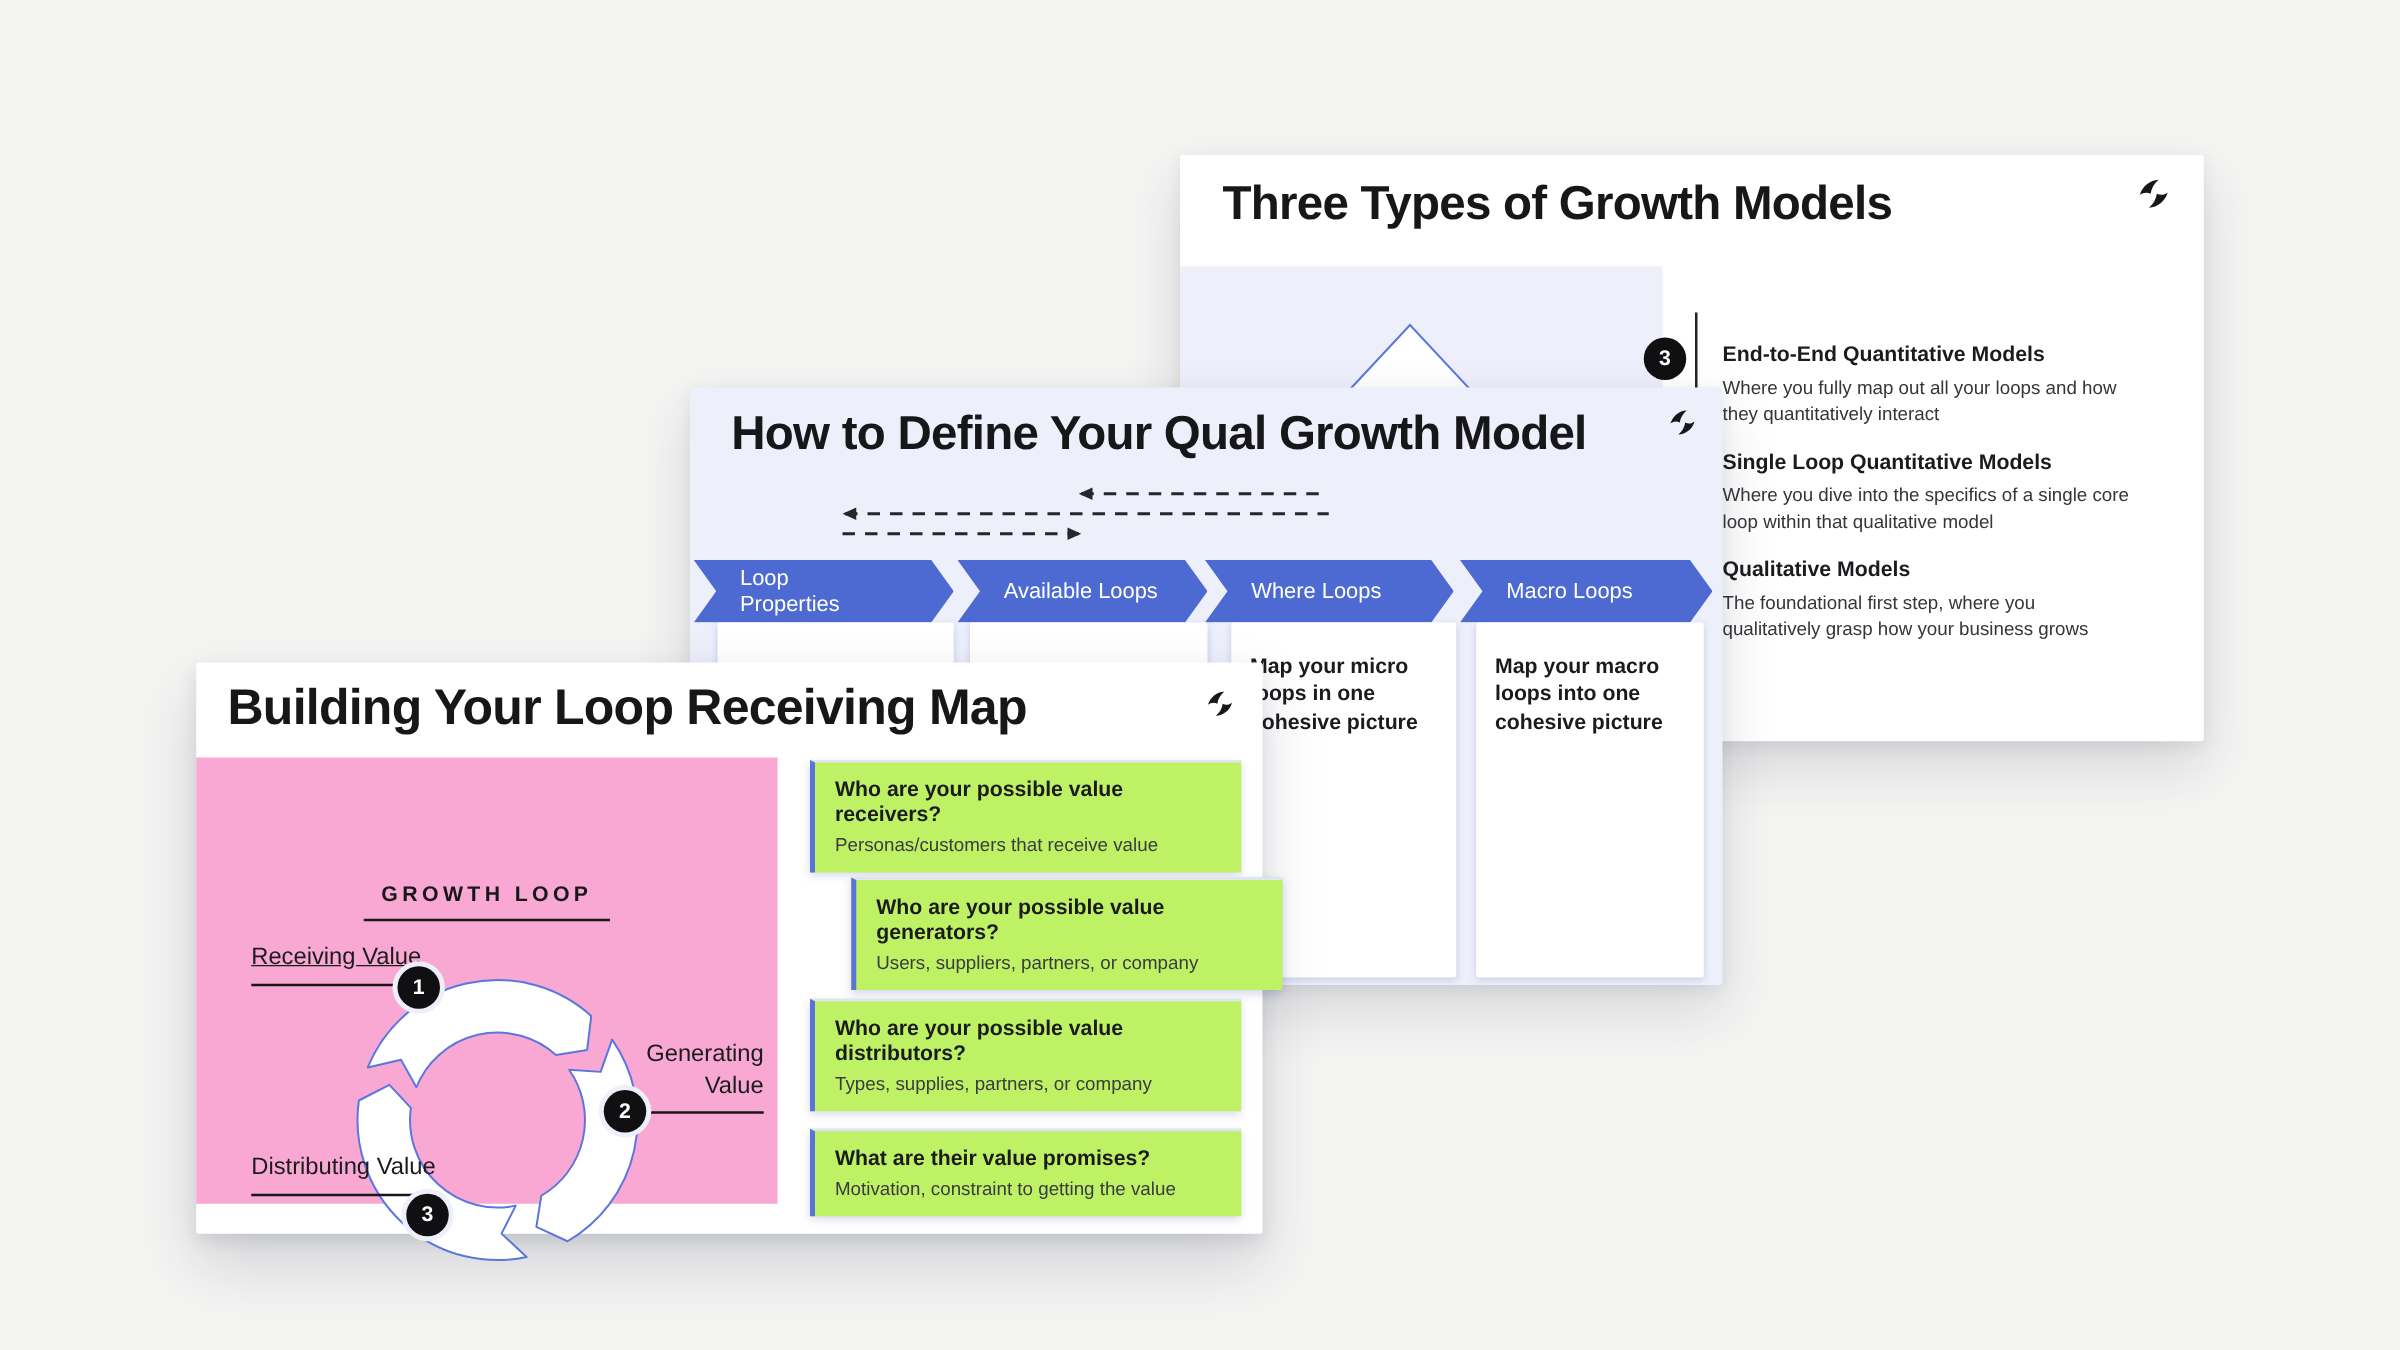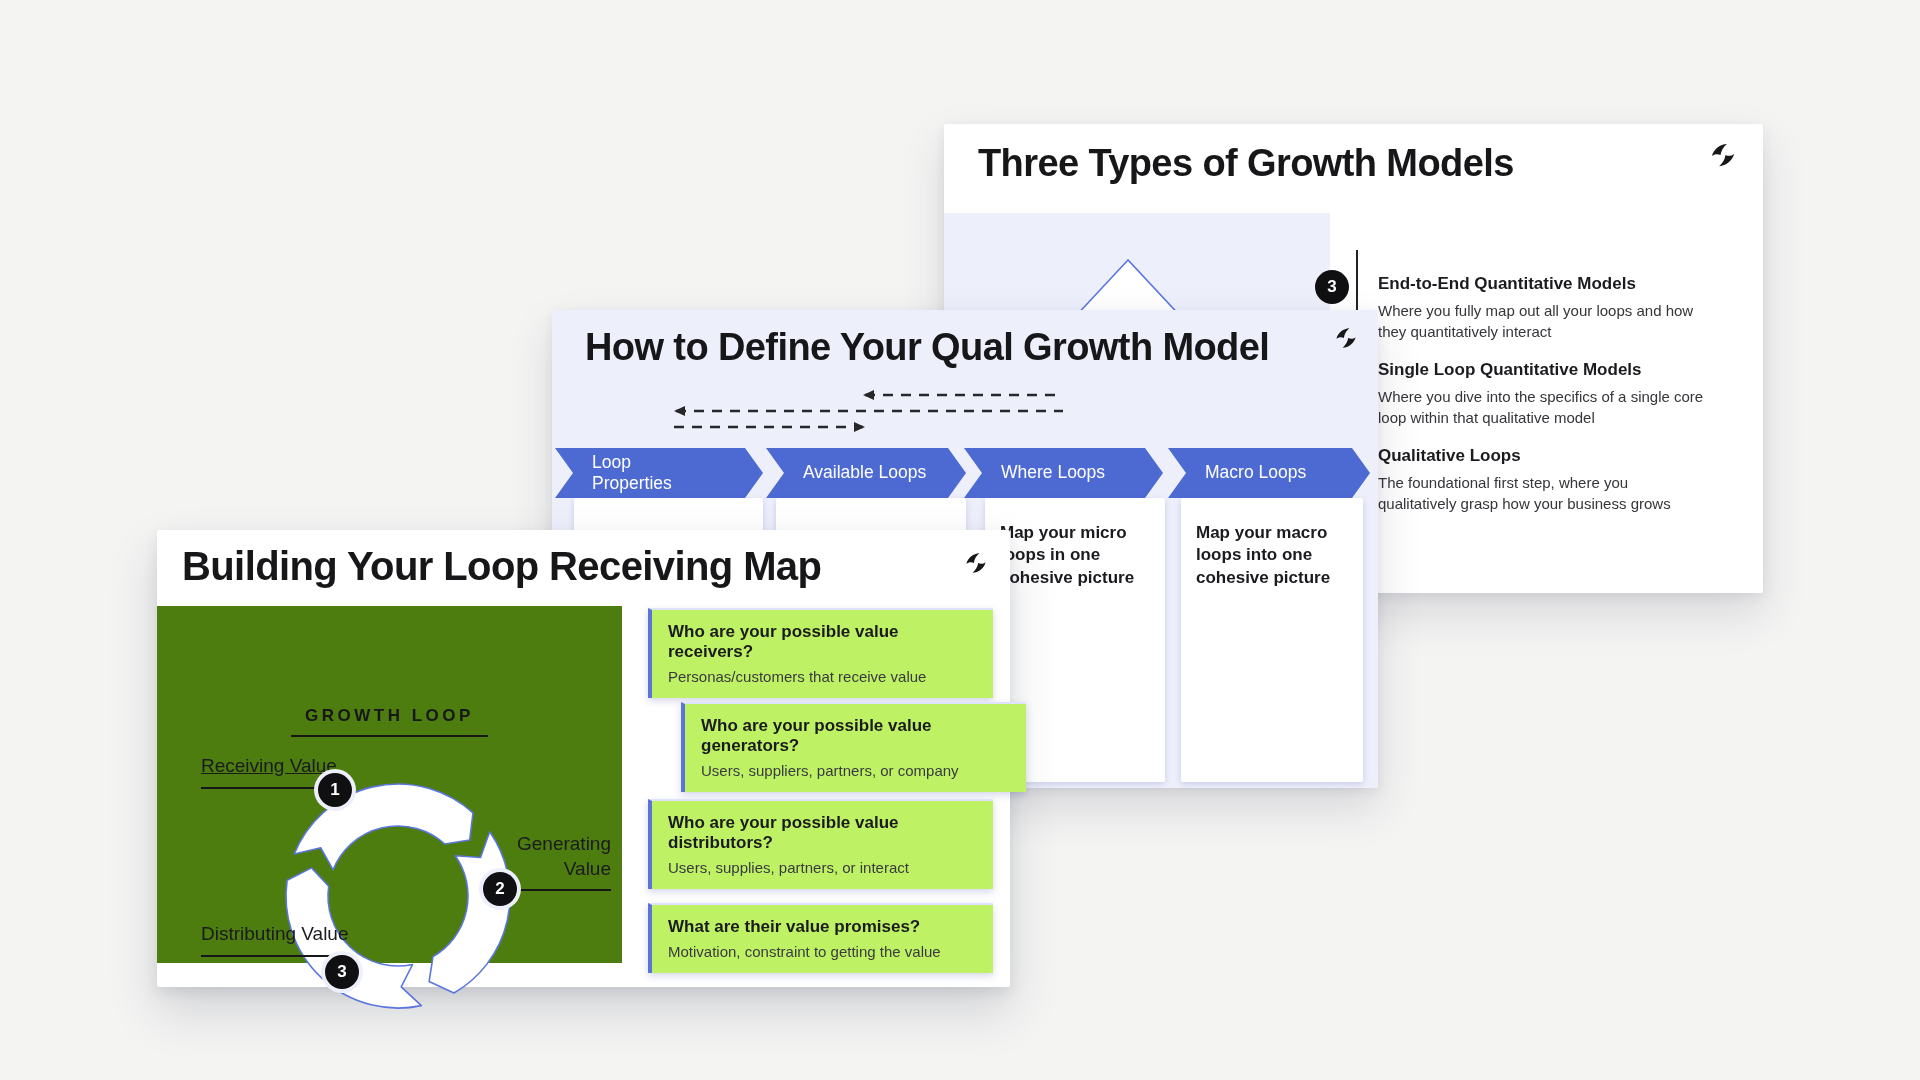--- a/index.html
+++ b/index.html
@@ -49,21 +49,21 @@
   .col-0 { left:22px;  width:189px; }
   .col-1 { left:224px; width:190px; }
   .col-2 { left:433px; width:180px; }
   .col-3 { left:629px; width:182px; }
 
   
   .front { left:157px; top:530px; width:853px; height:457px; z-index:3;
            box-shadow:0 24px 50px rgba(40,45,70,.16), 0 6px 14px rgba(40,45,70,.10); }
   .front h1 { left:25px; top:14px; font-size:40px; }
   .front .logo { left:806px; top:20px; width:26px; height:26px; }
-  .front-panel { position:absolute; left:0; top:76px; width:465px; height:357px; background:#4d7c0f; }
+  .front-panel { position:absolute; left:0; top:76px; width:465px; height:357px; background:#f9a8d4; }
   .gl-head { position:absolute; left:0; top:100px; width:465px; text-align:center; }
   .gl-head span { display:inline-block; font-size:17px; font-weight:700; letter-spacing:3.5px; color:#17171a;
                   border-bottom:2px solid #17171a; padding:0 14px 9px; }
   .loop-svg { position:absolute; left:111px; top:160px; }
   .loop-label { position:absolute; font-size:19px; color:#1b1b1f; line-height:1.3;
                 border-bottom:2px solid #17171a; padding-bottom:8px; }
   .lbl-1 { left:44px;  top:148px; width:150px;text-decoration:underline; }
   .lbl-2 { left:336px; top:226px; width:118px; text-align:right; }
   .lbl-3 { left:44px;  top:316px; width:150px; }
   .loop-badge { position:absolute; width:34px; height:34px; font-size:17px; box-shadow:0 0 0 4px #edeffb; }
@@ -101,21 +101,21 @@
     <div class="sections">
       <div class="section sec-0">
         <h3>End-to-End Quantitative Models</h3>
         <p>Where you fully map out all your loops and how they quantitatively interact</p>
       </div>
       <div class="section sec-1">
         <h3>Single Loop Quantitative Models</h3>
         <p>Where you dive into the specifics of a single core loop within that qualitative model</p>
       </div>
       <div class="section sec-2">
-        <h3>Qualitative Loops</h3>
+        <h3>Qualitative Models</h3>
         <p>The foundational first step, where you qualitatively grasp how your business grows</p>
       </div>
     </div>
   </section>
 
   <section class="card middle">
     <h1>How to Define Your Qual Growth Model</h1>
     <span class="logo">
       <svg viewBox="0 0 24 24" fill="#17171a">
         <path d="M3.1 12.8C4.7 7.2 9.6 3.3 15.1 3.1c-2.8 2.3-4.6 5.4-5.1 8.9-2.3-1.2-4.9-.8-6.9.8z"></path>
@@ -194,21 +194,21 @@
       <div class="qcard q-0">
         <h4>Who are your possible value receivers?</h4>
         <p>Personas/customers that receive value</p>
       </div>
       <div class="qcard q-1">
         <h4>Who are your possible value generators?</h4>
         <p>Users, suppliers, partners, or company</p>
       </div>
       <div class="qcard q-2">
         <h4>Who are your possible value distributors?</h4>
-        <p>Users, supplies, partners, or interact</p>
+        <p>Types, supplies, partners, or company</p>
       </div>
       <div class="qcard q-3">
         <h4>What are their value promises?</h4>
         <p>Motivation, constraint to getting the value</p>
       </div>
     </div>
   </section>
 
 </div>
 

